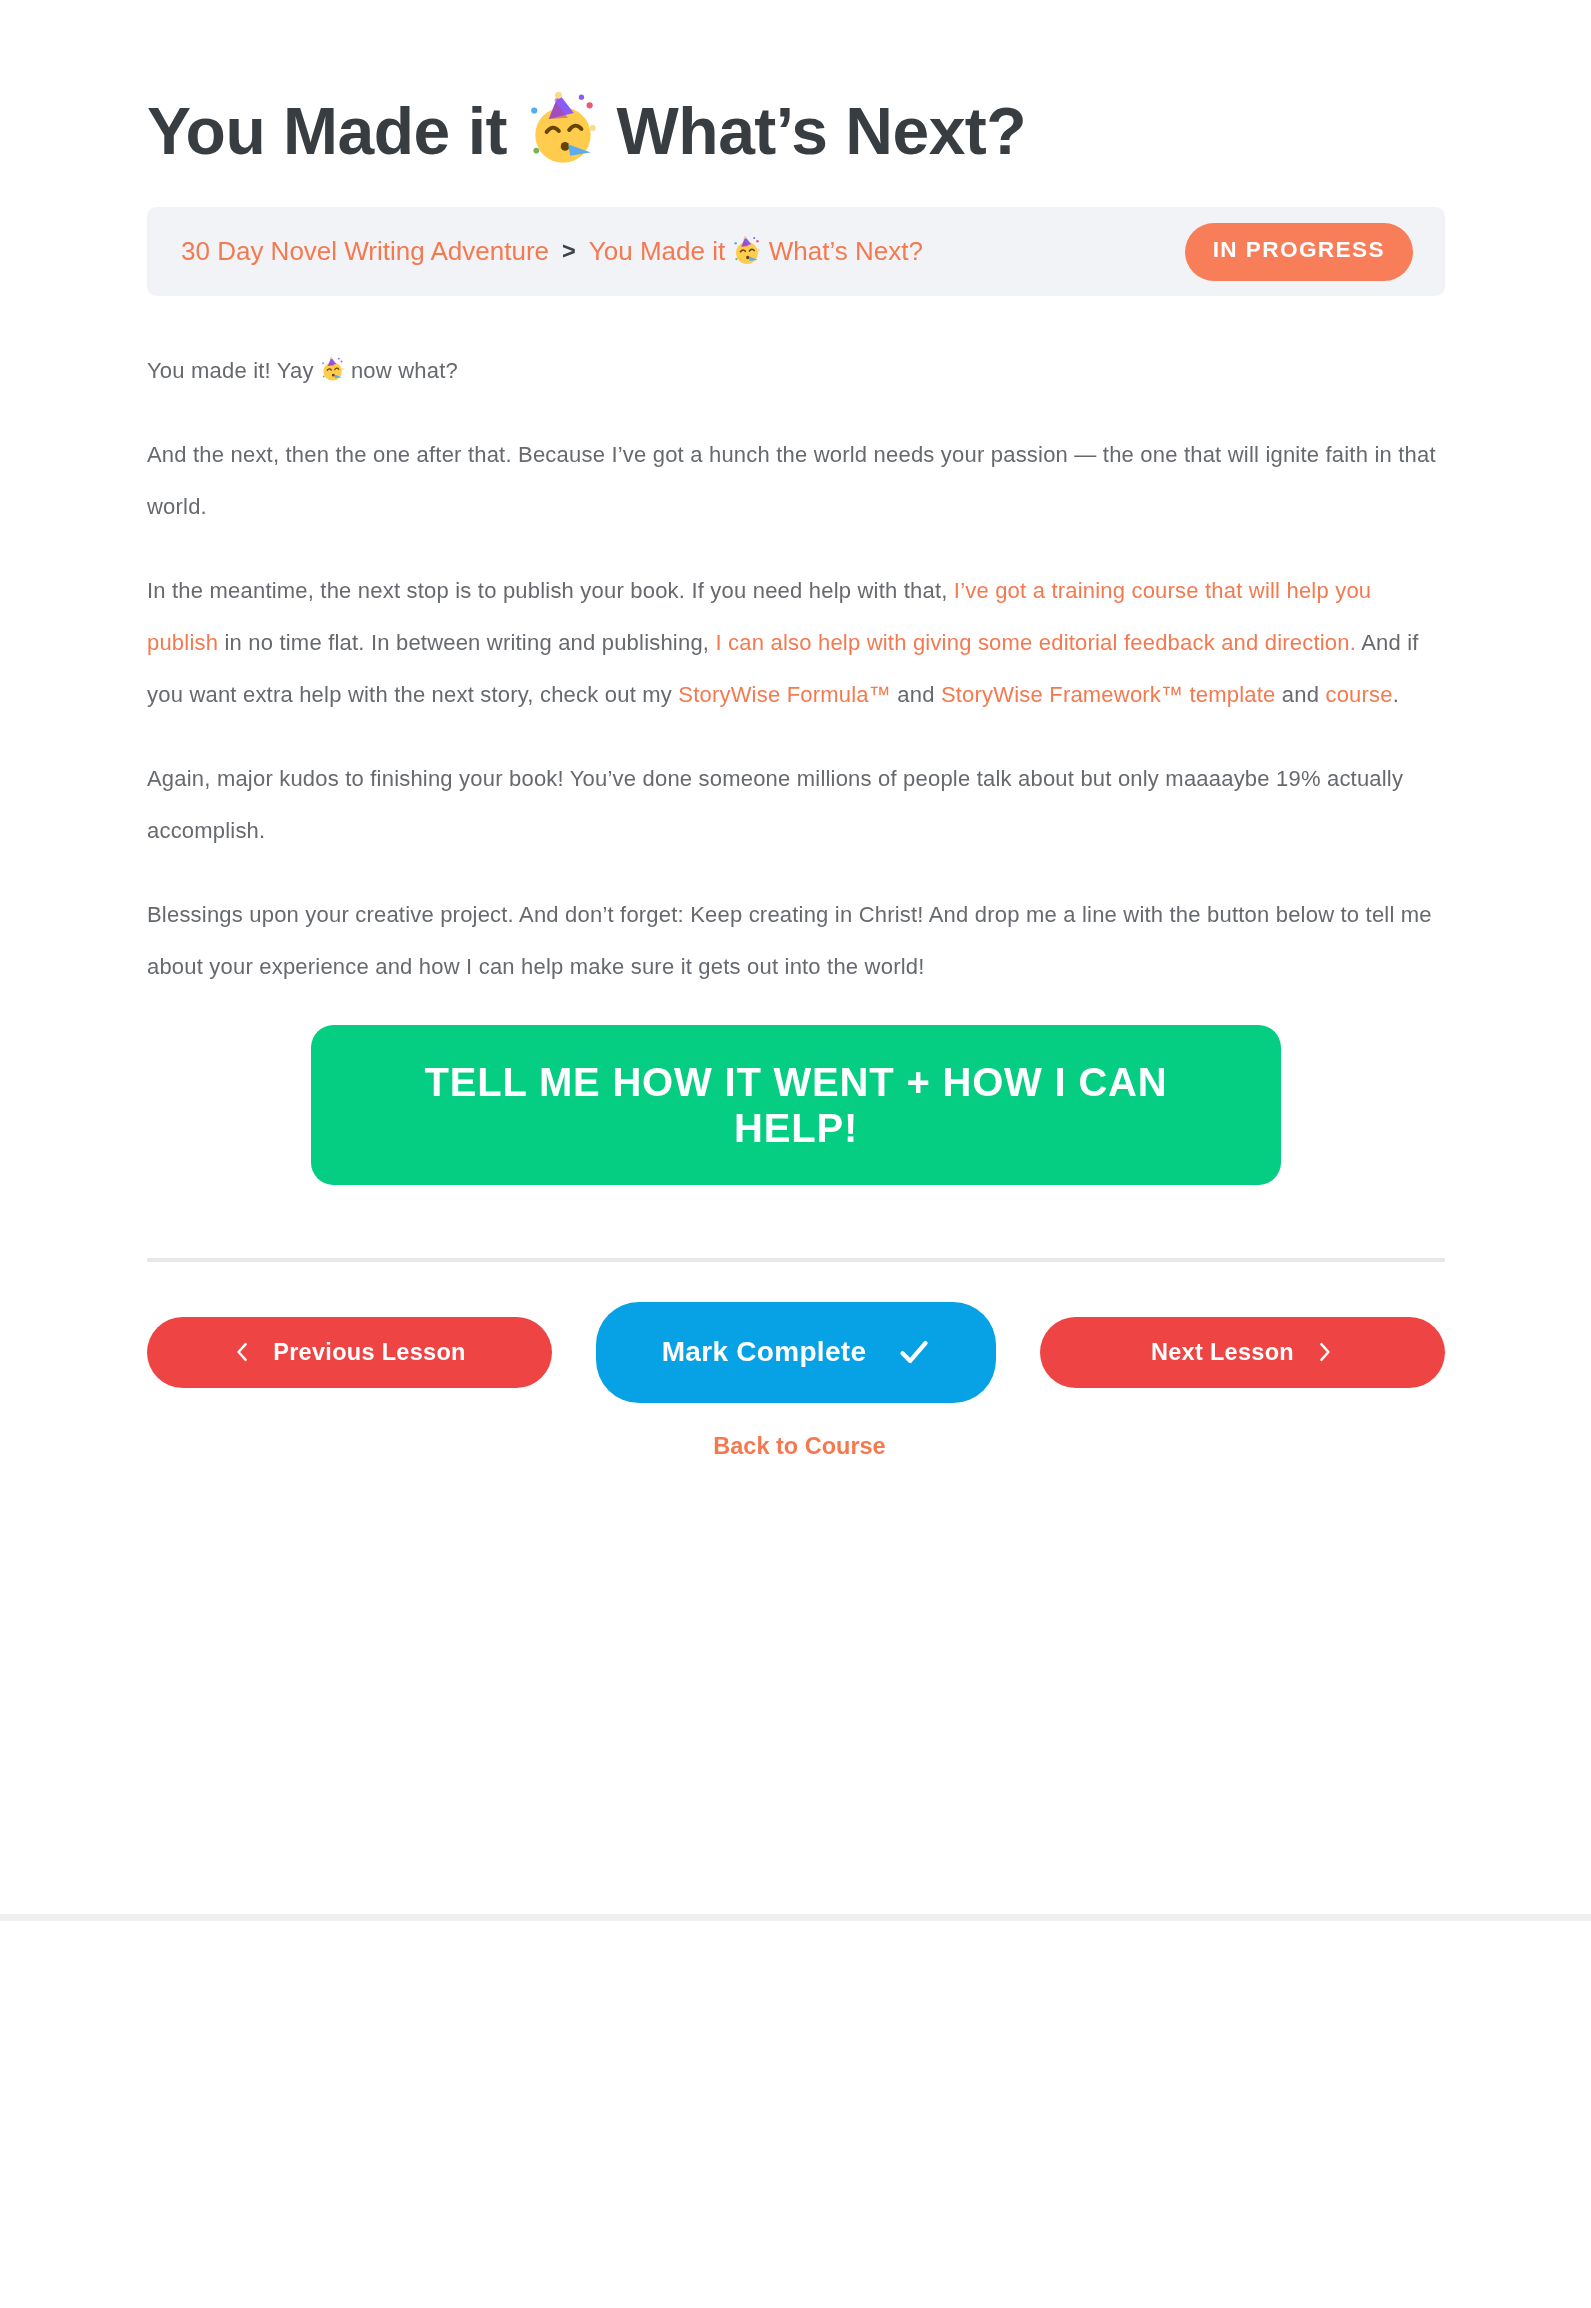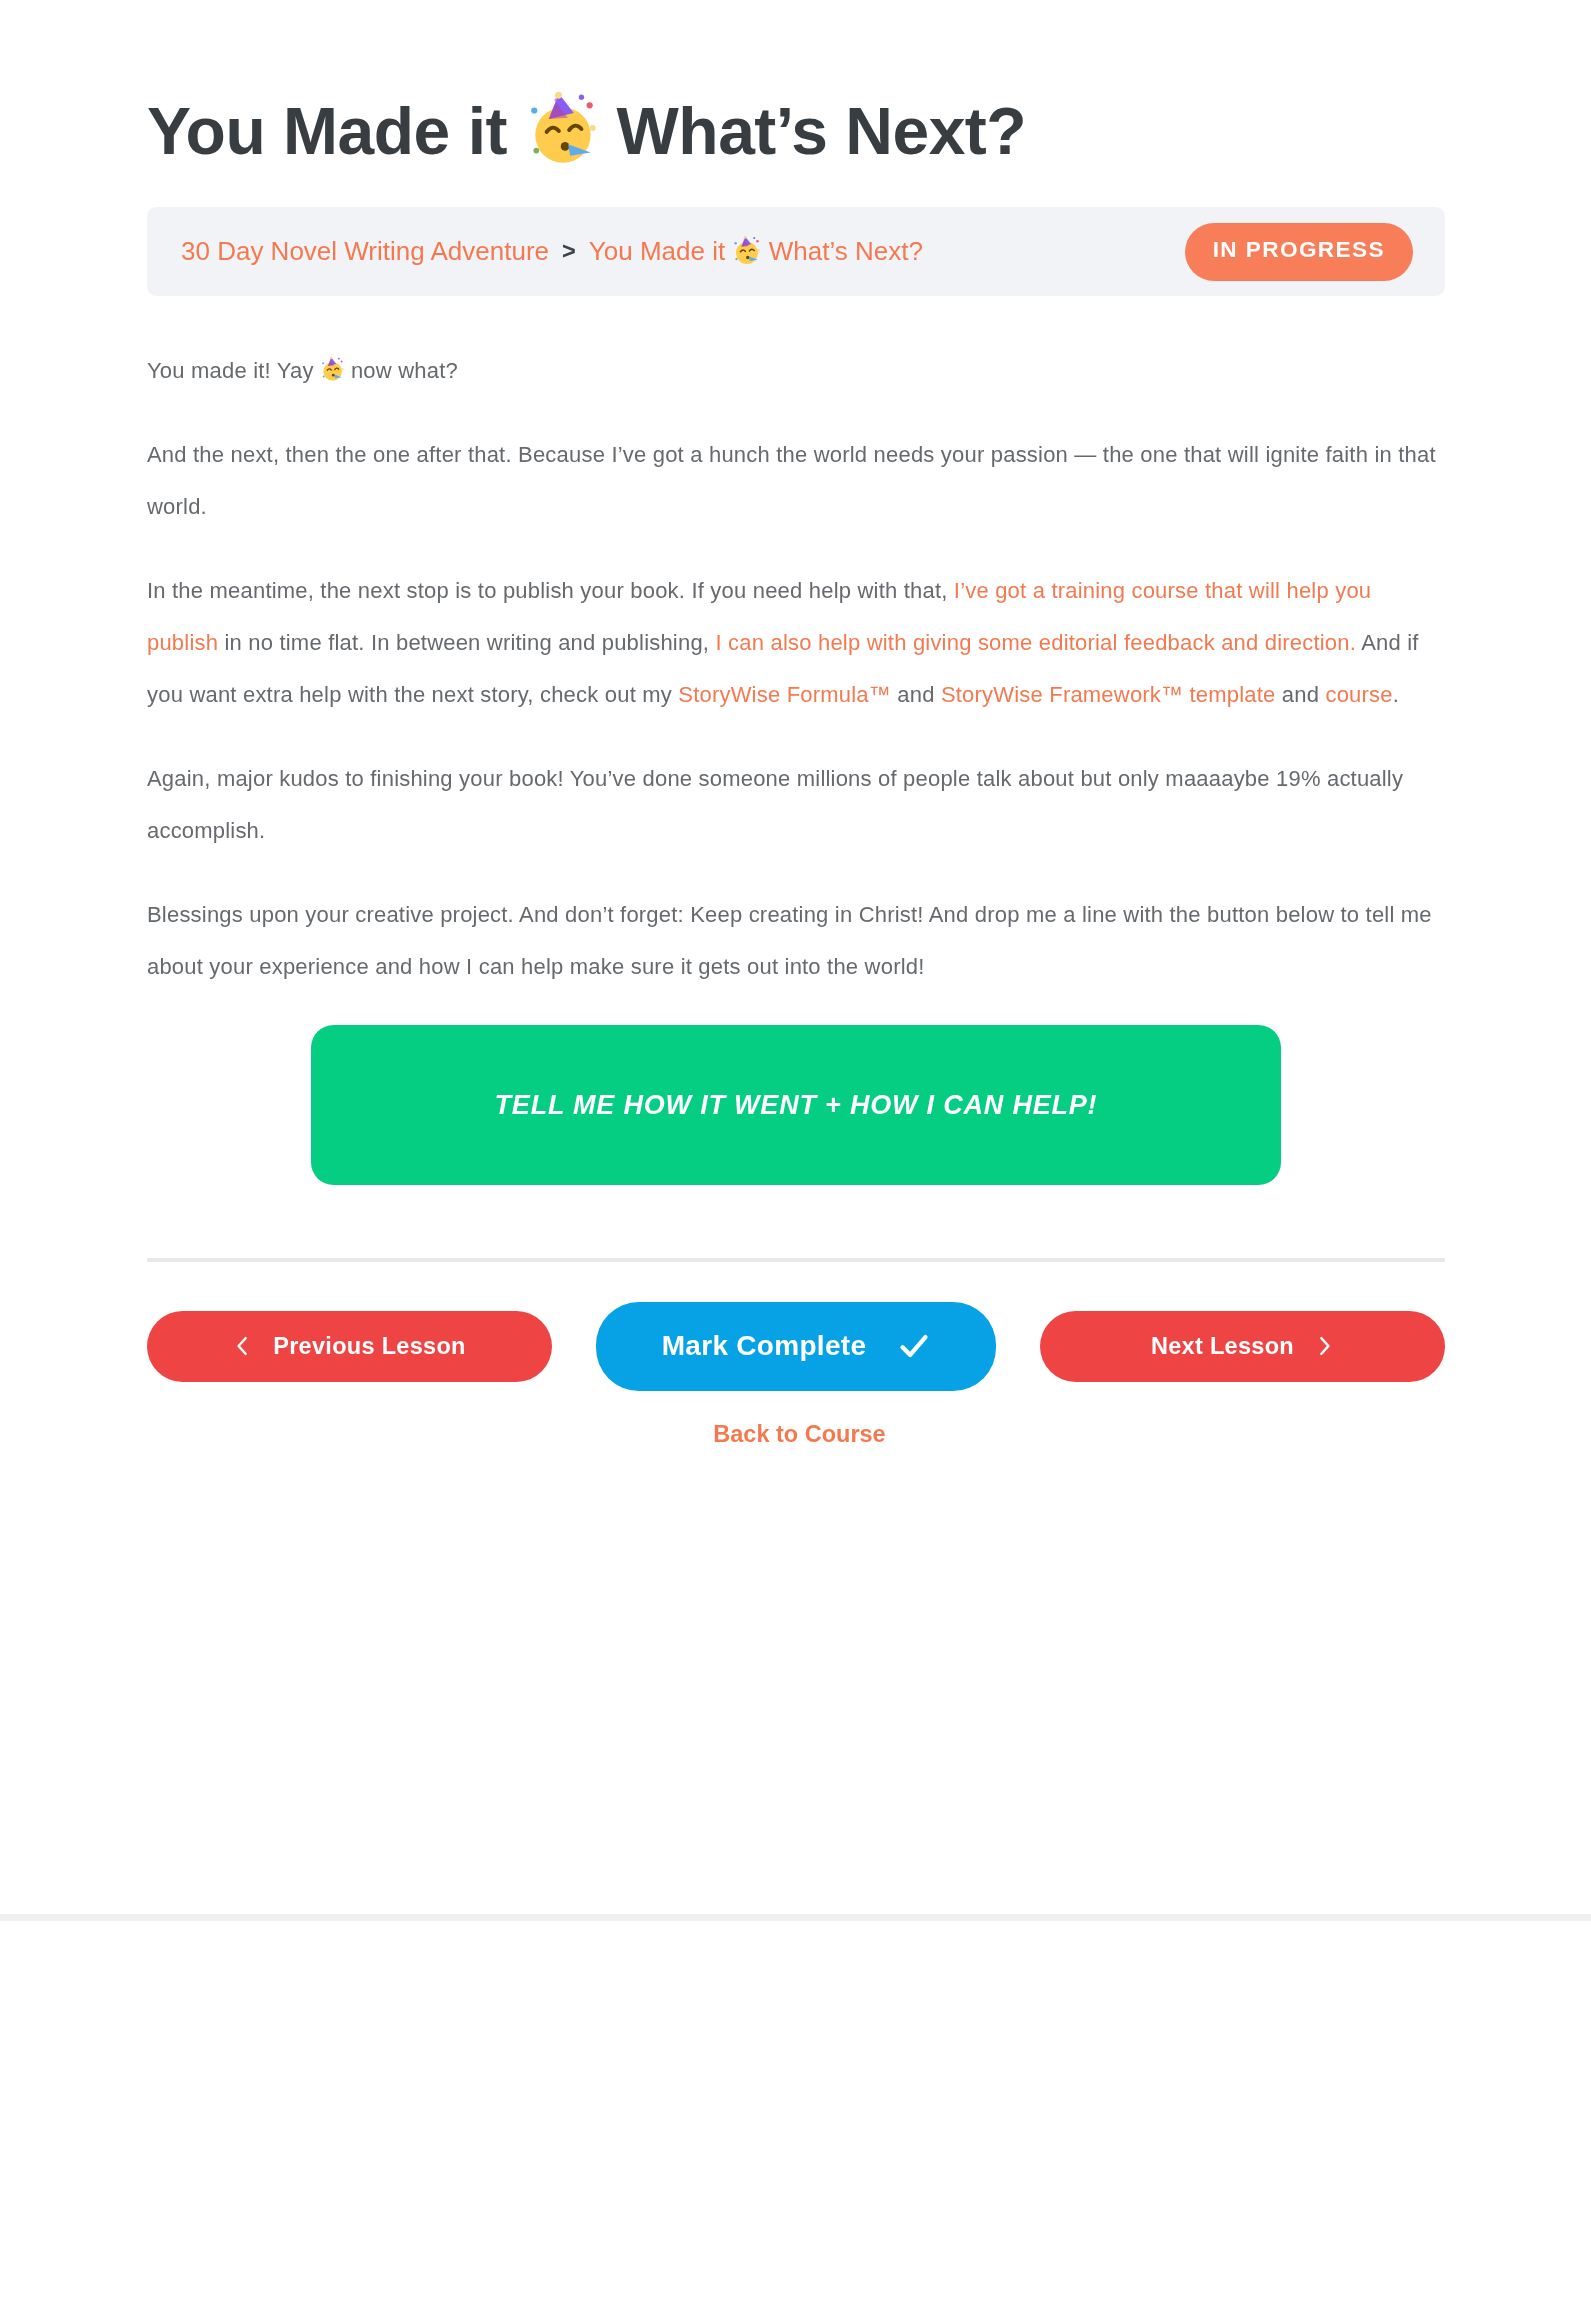--- a/index.html
+++ b/index.html
@@ -41,40 +41,40 @@
   .inline-link { color:#f5794f; text-decoration:none; }
 
   
   .emoji { display:inline-block; }
   .emoji svg { width:1.12em; height:1.12em; vertical-align:-0.18em; }
 
   
   .cta-button {
     display:block; margin:3.8px auto 0; width:970px; min-height:160px;
     background:#05cd82; border:none; border-radius:22.6px; cursor:pointer;
-    color:#ffffff; font-family:inherit; font-weight:700; font-size:27px;
-    line-height:46px; letter-spacing:0.8px; text-align:center; padding:32px 38px;font-style:italic;
+    color:#ffffff; font-family:inherit; font-weight:700; font-size:40px;
+    line-height:46px; letter-spacing:0.8px; text-align:center; padding:32px 38px;
   }
   .cta-button span { display:inline-block; max-width:744px; }
 
   
   .lesson-divider { border:none; height:3.8px; background:#e7e8ea; margin:73px 0 0; }
 
   
   .nav-row { margin-top:40px; display:flex; align-items:center; justify-content:space-between; }
   .nav-btn {
     border:none; cursor:pointer; color:#ffffff; font-family:inherit; font-weight:700;
     display:flex; align-items:center; justify-content:center;
   }
   .btn-prev, .btn-next {
     width:405px; height:71px; border-radius:36px; background:#ef4444;
     font-size:23.5px; letter-spacing:0.3px; gap:21px;
   }
   .btn-complete {
-    width:400px; height:89px; border-radius:43px; background:#07a2e6;
+    width:400px; height:101px; border-radius:43px; background:#07a2e6;
     font-size:28px; letter-spacing:0.3px; gap:32px;
   }
   .nav-icon { display:flex; align-items:center; }
   .nav-icon svg { display:block; }
 
   .back-link-wrap { text-align:center; margin-top:30px; }
   .back-link { color:#f5794f; font-size:23.5px; font-weight:700; text-decoration:none;margin-left:7px; }
 
   
   .footer-band { position:absolute; left:0; top:1914px; width:1591px; height:6.6px; background:#f0f0f0; }

